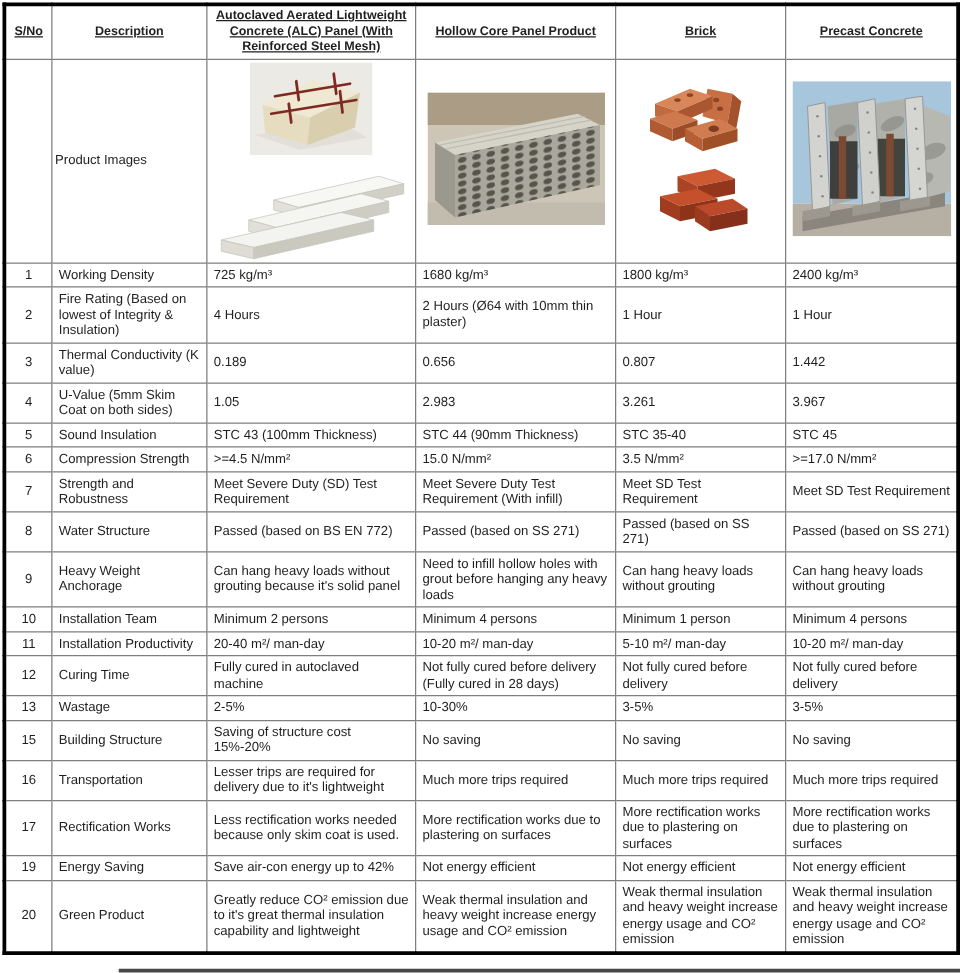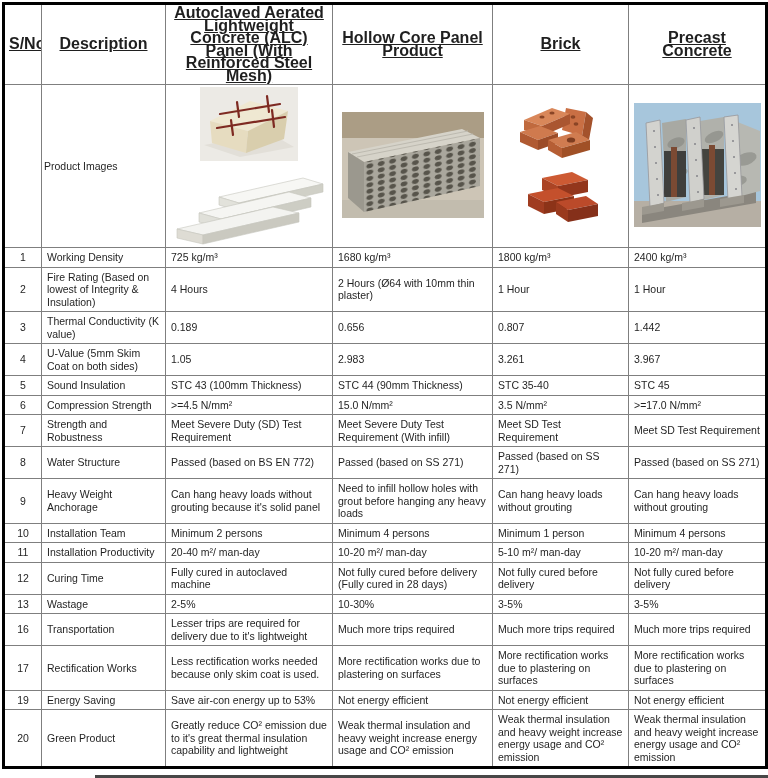--- a/index.html
+++ b/index.html
@@ -23,21 +23,21 @@
     margin: 2px 0 0 2px;
     border: 3px solid #000000;
   }
   th, td {
     border: 1px solid #7f7f7f;
     color: #1f1f1f;
     vertical-align: middle;
     overflow: hidden;
   }
   th {
-    font-size: 16px;
+    font-size: 10px;
     line-height: 12.5px;
     font-weight: bold;
     text-decoration: underline;
     text-align: center;
     padding: 2px 4px;
     height: 34px;
   }
   td {
     font-size: 10.5px;
     line-height: 12.5px;
@@ -340,39 +340,47 @@
         </tr>
         <tr>
           <td class="num">13</td>
           <td>Wastage</td>
           <td>2-5%</td>
           <td>10-30%</td>
           <td>3-5%</td>
           <td>3-5%</td>
         </tr>
         <tr>
+          <td class="num">15</td>
+          <td>Building Structure</td>
+          <td>Saving of structure cost 15%-20%</td>
+          <td>No saving</td>
+          <td>No saving</td>
+          <td>No saving</td>
+        </tr>
+        <tr>
           <td class="num">16</td>
           <td>Transportation</td>
           <td>Lesser trips are required for delivery due to it's lightweight</td>
           <td>Much more trips required</td>
           <td>Much more trips required</td>
           <td>Much more trips required</td>
         </tr>
         <tr>
           <td class="num">17</td>
           <td>Rectification Works</td>
           <td>Less rectification works needed because only skim coat is used.</td>
           <td>More rectification works due to plastering on surfaces</td>
           <td>More rectification works due to plastering  on surfaces</td>
           <td>More rectification works due to plastering  on surfaces</td>
         </tr>
         <tr>
           <td class="num">19</td>
           <td>Energy Saving</td>
-          <td>Save air-con energy up to 53%</td>
+          <td>Save air-con energy up to 42%</td>
           <td>Not energy efficient</td>
           <td>Not energy efficient</td>
           <td>Not energy efficient</td>
         </tr>
         <tr>
           <td class="num">20</td>
           <td>Green Product</td>
           <td>Greatly reduce CO² emission due to it's great thermal insulation capability and lightweight</td>
           <td>Weak thermal insulation and heavy weight increase energy usage and CO² emission</td>
           <td>Weak thermal insulation and heavy weight increase energy usage and CO² emission</td>

